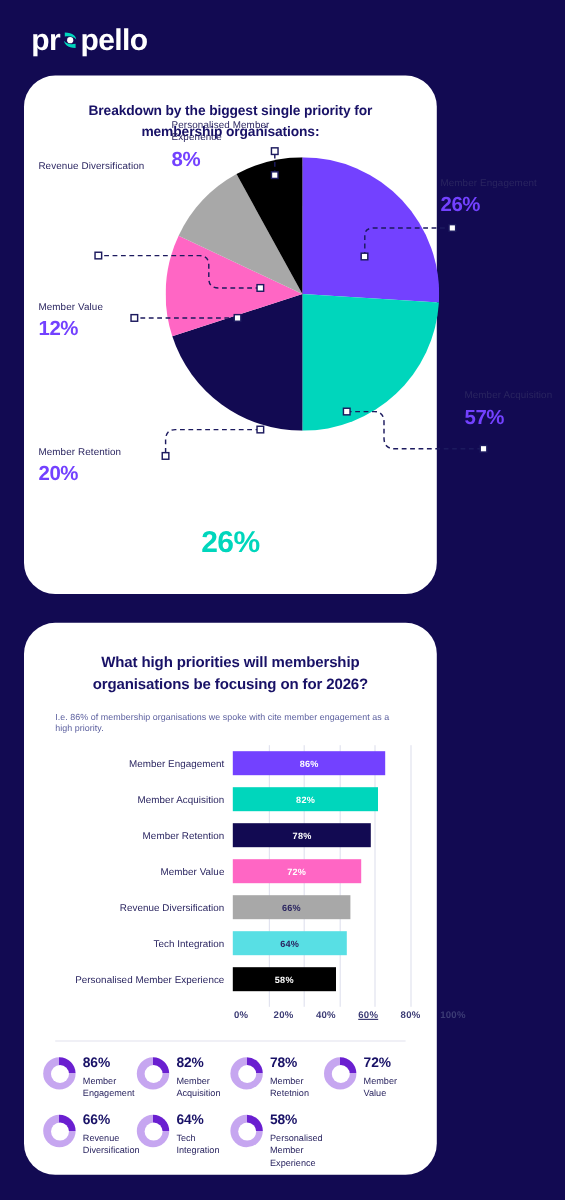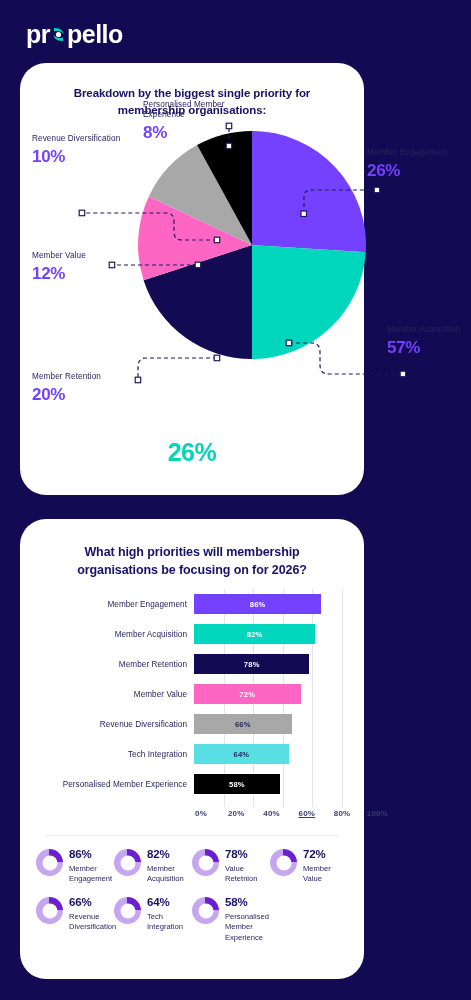--- a/index.html
+++ b/index.html
@@ -329,38 +329,38 @@
         <div class="pl-pct">20%</div>
       </div>
 
       <div class="pie-label" style="left:12px; top:133px; width:80px;">
         <div class="pl-name">Member Value</div>
         <div class="pl-pct">12%</div>
       </div>
 
       <div class="pie-label" style="left:12px; top:16px; width:95px;">
         <div class="pl-name">Revenue Diversification</div>
-        <div class="pl-pct">10%</div>
       </div>
 
       <div class="pie-label" style="left:123px; top:-18px; width:115px;">
         <div class="pl-name">Personalised Member Experience</div>
         <div class="pl-pct">8%</div>
       </div>
 
     </div>
 
     <div class="pie-foot">
       <div class="pie-foot-pct">26%</div>
     </div>
   </div>
 
   <div class="card" id="card-bars">
 
     <div class="card-title">What high priorities will membership organisations be focusing on for 2026?</div>
+    <div class="card-sub">I.e. 86% of membership organisations we spoke with cite member engagement as a high priority.</div>
 
     <div class="bars-area">
       <div class="gridlines" id="gridlines">
           <div class="gridline" style="left: 20%;"></div>
           <div class="gridline" style="left: 40%;"></div>
           <div class="gridline" style="left: 60%;"></div>
           <div class="gridline" style="left: 80%;"></div>
           <div class="gridline" style="left: 100%;"></div>
         </div>
       <div id="bar-rows">
@@ -446,21 +446,21 @@
           <div class="donut" style="background: conic-gradient(rgb(106, 31, 208) 0deg, rgb(106, 31, 208) 90deg, rgb(198, 166, 240) 90deg, rgb(198, 166, 240) 360deg);"></div>
           <div class="donut-txt">
             <div class="donut-pct">82%</div>
             <div class="donut-name">Member Acquisition</div>
           </div>
         </div>
         <div class="donut-item">
           <div class="donut" style="background: conic-gradient(rgb(106, 31, 208) 0deg, rgb(106, 31, 208) 90deg, rgb(198, 166, 240) 90deg, rgb(198, 166, 240) 360deg);"></div>
           <div class="donut-txt">
             <div class="donut-pct">78%</div>
-            <div class="donut-name">Value Retetnion</div>
+            <div class="donut-name">Member Retetnion</div>
           </div>
         </div>
         <div class="donut-item">
           <div class="donut" style="background: conic-gradient(rgb(106, 31, 208) 0deg, rgb(106, 31, 208) 90deg, rgb(198, 166, 240) 90deg, rgb(198, 166, 240) 360deg);"></div>
           <div class="donut-txt">
             <div class="donut-pct">72%</div>
             <div class="donut-name">Member Value</div>
           </div>
         </div>
         <div class="donut-item">

